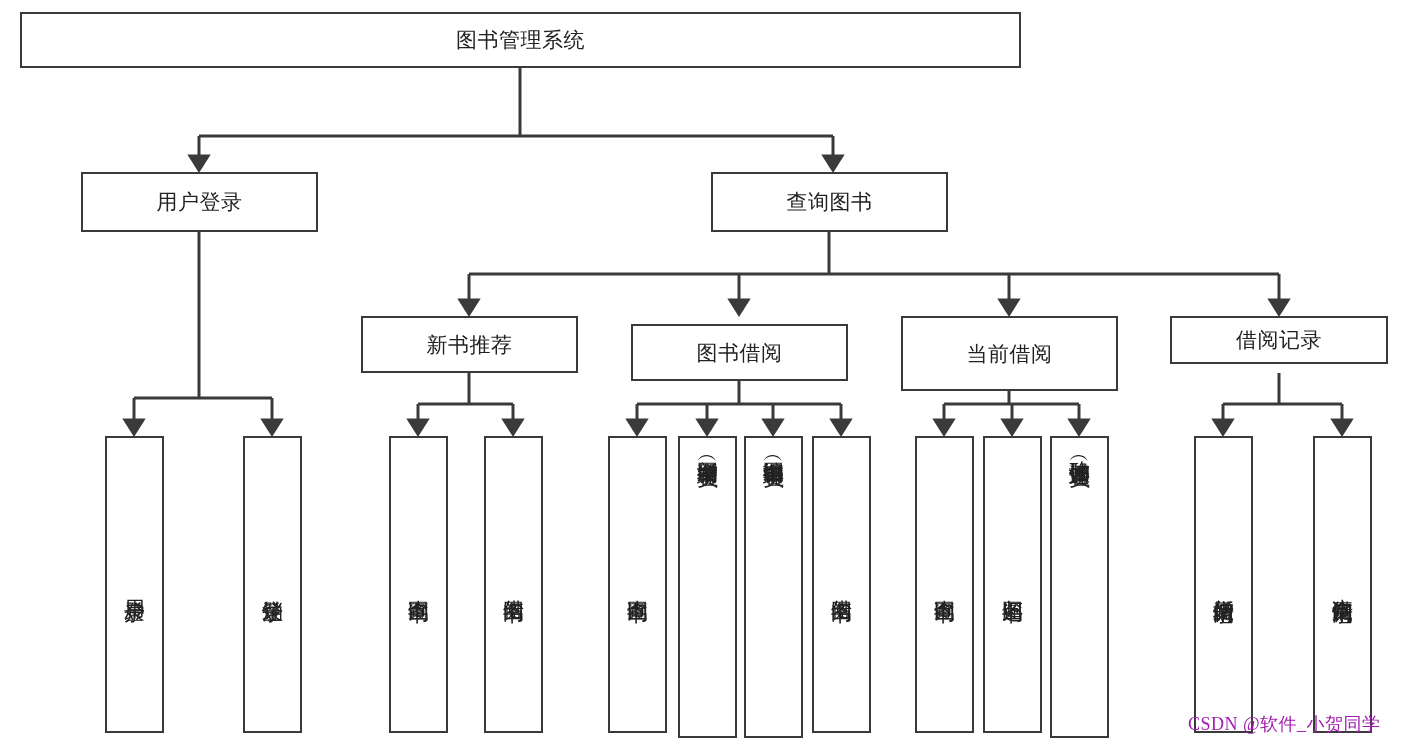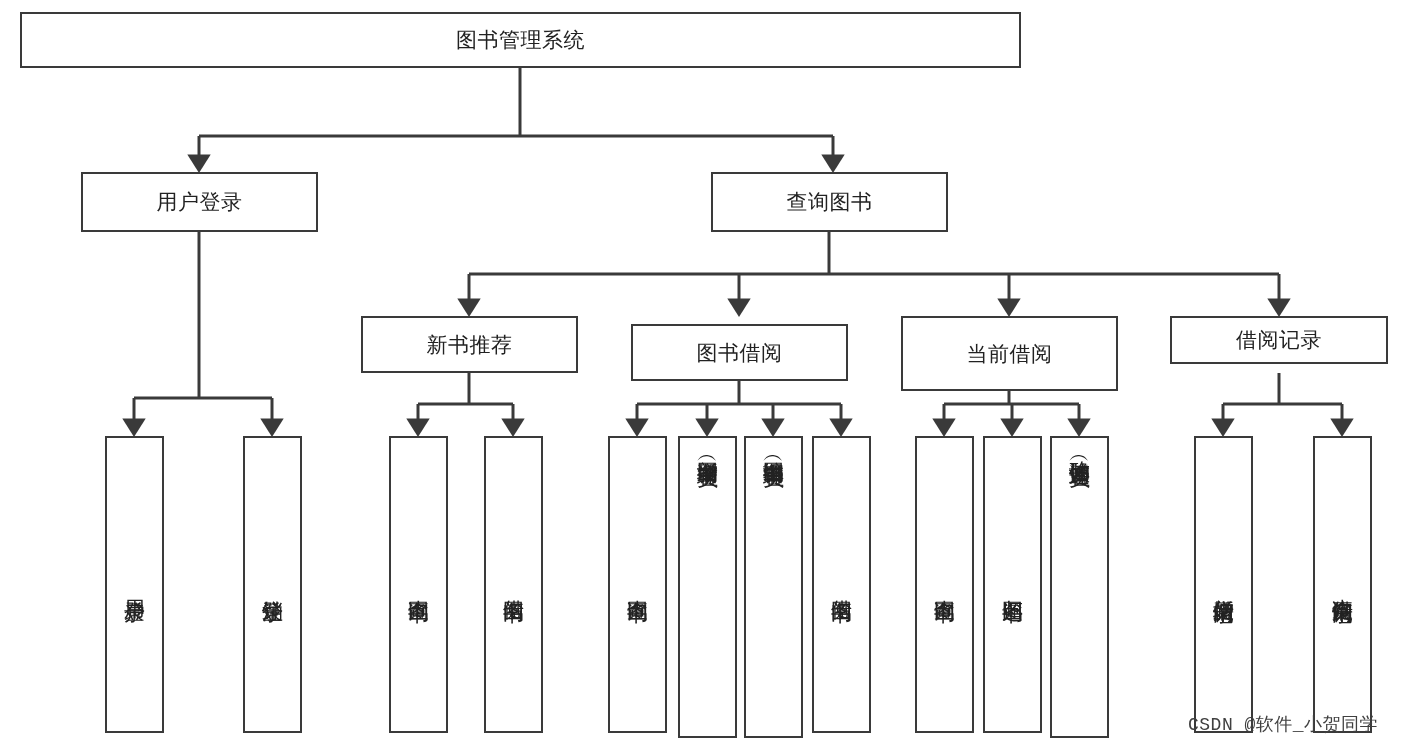--- a/index.html
+++ b/index.html
@@ -60,24 +60,24 @@
   }
   .node-box.vertical.centered {
     align-items: center;
     padding-top: 0;
   }
   .watermark {
     position: absolute;
     left: 1188px;
     top: 712px;
     font-size: 18px;
-    color: #404040;
+    color: #a21caf;
     white-space: nowrap;
     letter-spacing: 0.5px;
-    font-family: Liberation Mono, monospace;
+    font-family: Liberation Serif, serif;
   }
 </style>
 </head>
 <body>
 
 <div id="diagram-root">
 
   <svg id="tree-svg" viewBox="0 0 1405 747" xmlns="http://www.w3.org/2000/svg">
     <defs>
       <marker id="arrowhead" markerWidth="9" markerHeight="9" refX="3.2" refY="4.5" orient="auto" markerUnits="strokeWidth">

